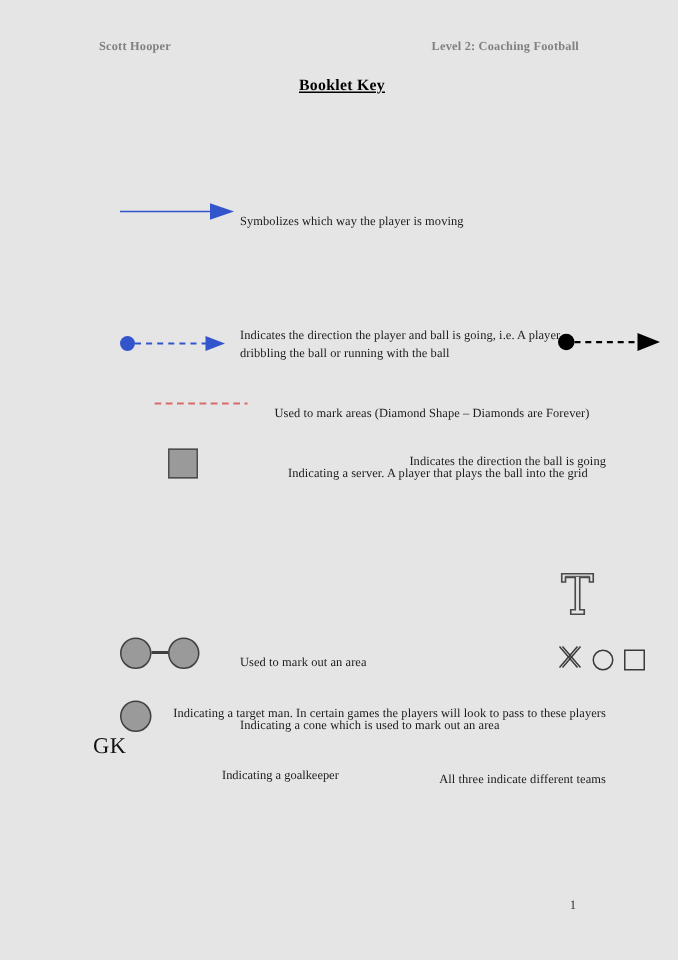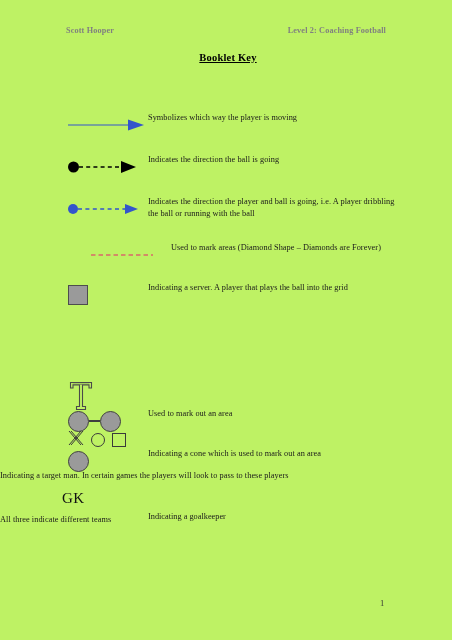--- a/index.html
+++ b/index.html
@@ -11,21 +11,21 @@
     width: 452px;
     height: 640px;
     position: relative;
     font-family: "Liberation Serif", "DejaVu Serif", serif;
     color: #000000;
     overflow: hidden;
   }
   .page {
     position: absolute;
     inset: 0;
-    background: #bef264;
+    background: #e5e5e5;
   }
 
   
   .doc-header {
     position: absolute;
     top: 26px;
     left: 66px;
     right: 66px;
     display: flex;
     justify-content: space-between;
@@ -51,21 +51,22 @@
   
   .key-list {
     position: absolute;
     top: 112px;
     left: 0;
     right: 0;
   }
   .key-row {
     position: relative;
     display: flex;
-    align-items: flex-start;
+    align-items: flex-end;
+    padding-left: 12px;
   }
   .sym-cell {
     position: relative;
     width: 148px;
     flex: 0 0 148px;
     display: flex;
     align-items: center;
     padding-left: 68px;
     box-sizing: border-box;
     min-height: 26px;
@@ -74,24 +75,24 @@
     flex: 1 1 auto;
     font-size: 8.3px;
     line-height: 1.45;
     color: #1a1a1a;
     padding-right: 48px;
     letter-spacing: .05px;
   }
 
   
   .r1 { height: 42px; }
-  .r2 { height: 42px; }
+  .r2 { height: 42px; flex-direction: column; }
   .r3 { height: 46px; }
   .r4 { height: 40px; margin-left: 23px; }
-  .r5 { height: 40px; }
+  .r5 { height: 40px; margin-left: 32px; }
   .r6 { height: 44px; flex-direction: column; }
   .r7 { height: 42px; flex-direction: column; }
   .r8 { height: 40px; }
   .r9 { height: 42px; }
 
   
   .arrow-wrap { display: block; line-height: 0; }
 
   
   .sq-server {

